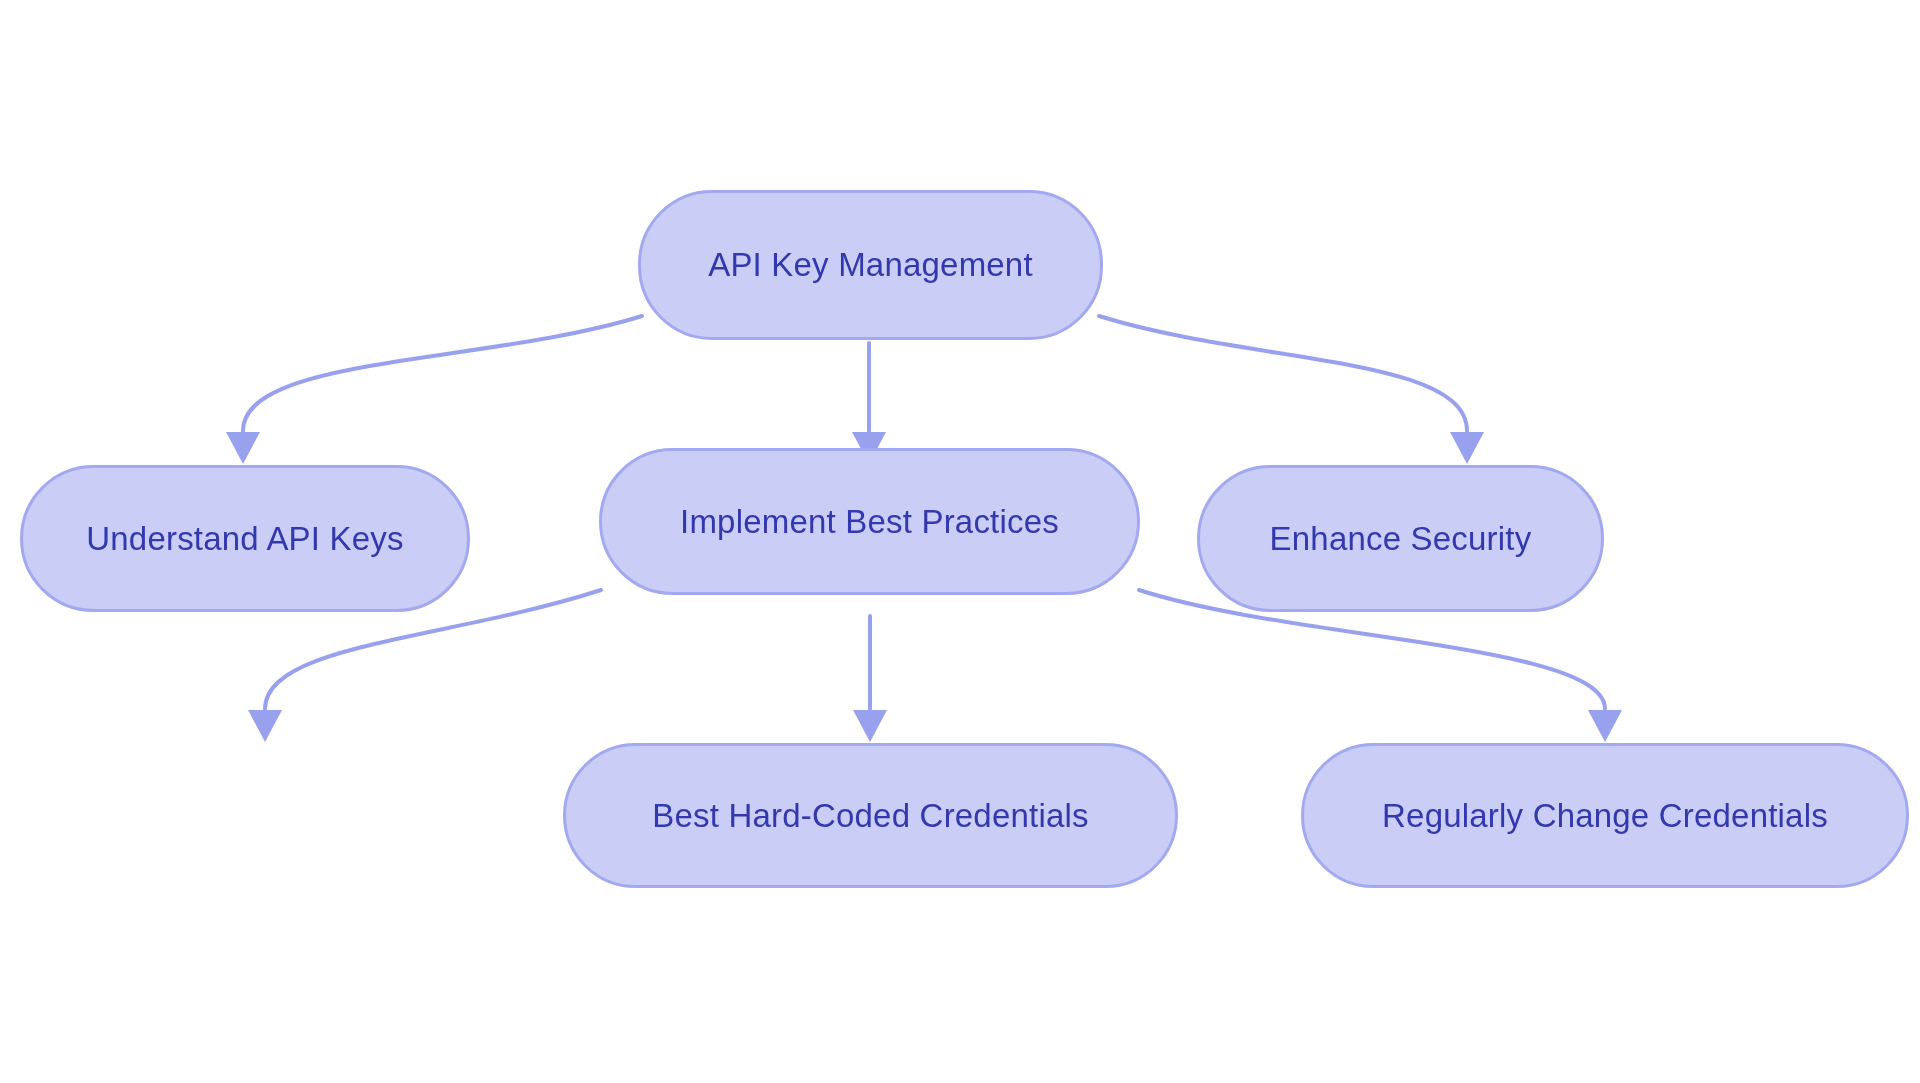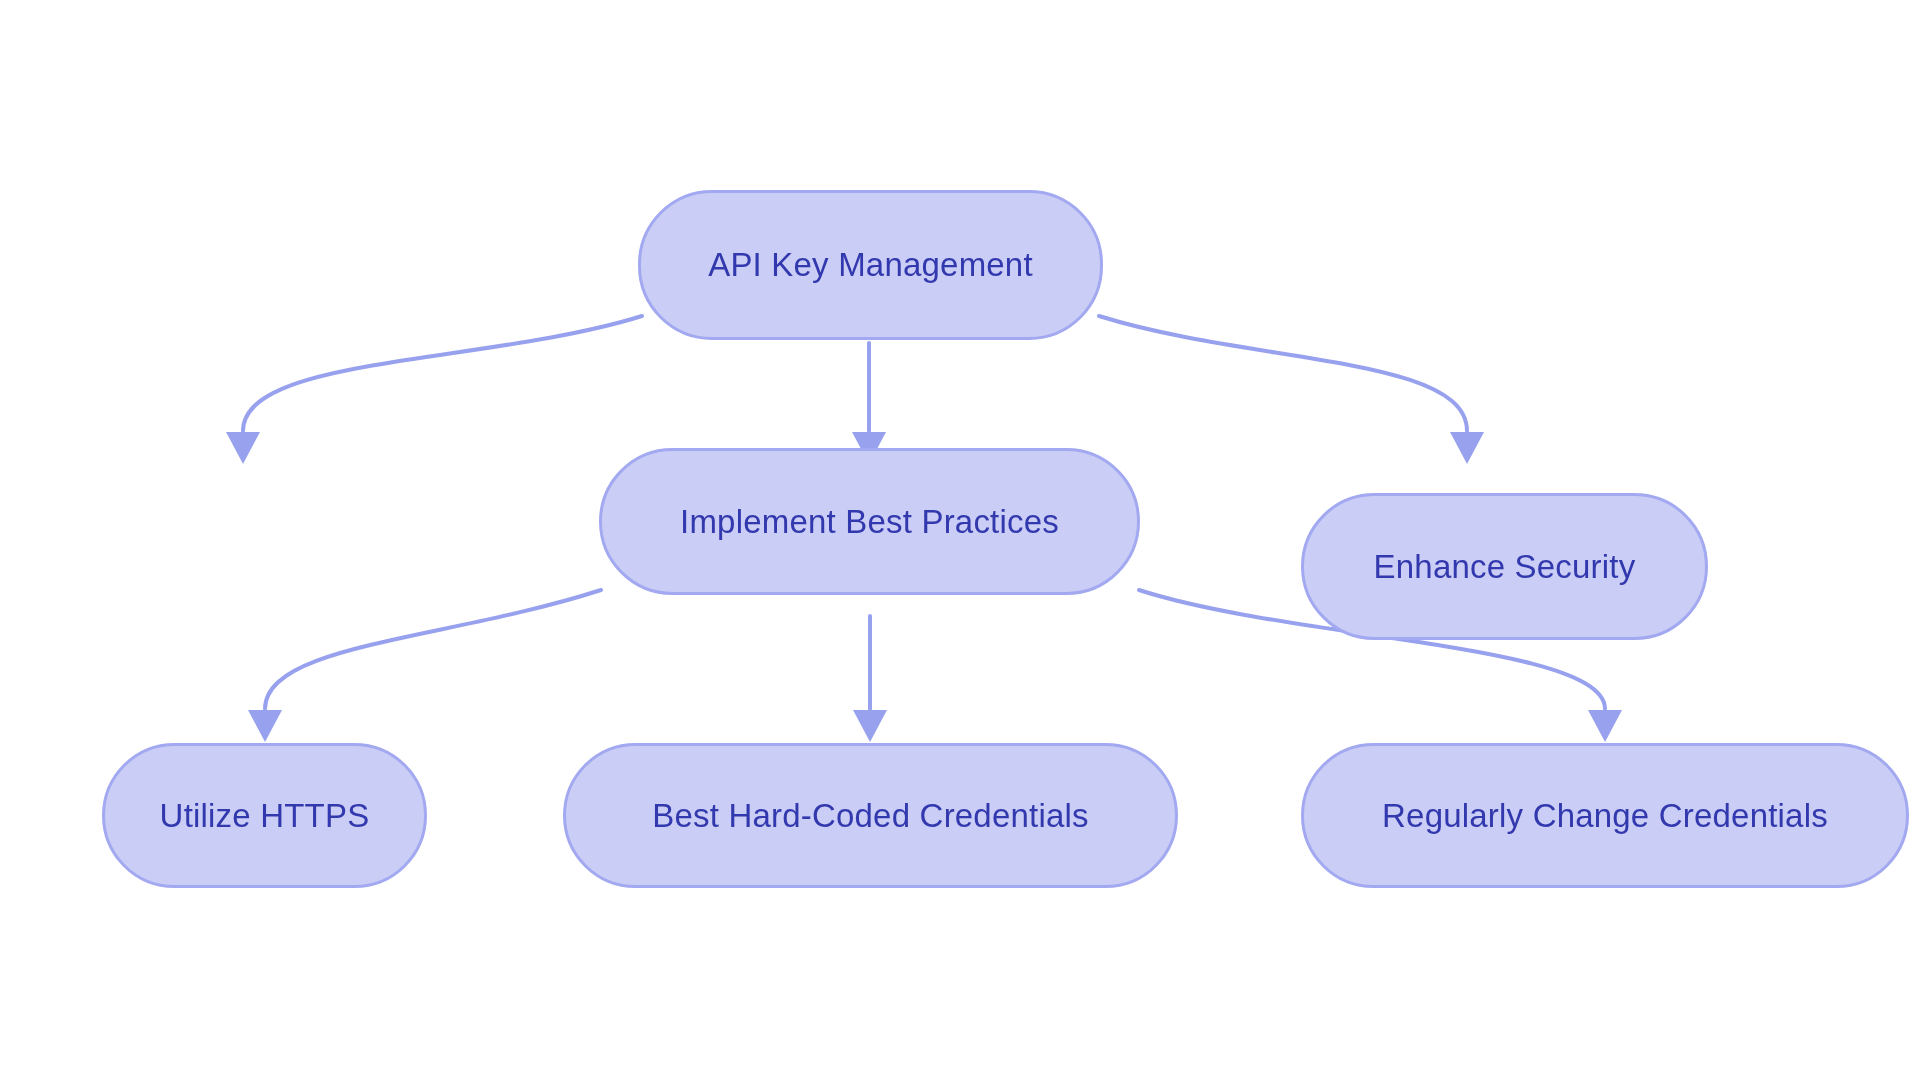--- a/index.html
+++ b/index.html
@@ -26,21 +26,21 @@
     color:var(--text);
     font-size:33px;
     letter-spacing:0.2px;
     white-space:nowrap;
     text-align:left;
   }
   
   .n-api        {left:638px; top:190px; width:465px; height:150px;}
   .n-understand {left:20px;  top:465px; width:450px; height:147px;}
   .n-implement  {left:599px; top:448px; width:541px; height:147px;}
-  .n-enhance    {left:1301px;top:465px; width:407px; height:147px;margin-top:28px;}
+  .n-enhance    {left:1197px;top:465px; width:407px; height:147px;}
   .n-https      {left:102px; top:743px; width:325px; height:145px;}
   .n-avoid      {left:563px; top:743px; width:615px; height:145px;}
   .n-regularly  {left:1301px;top:743px; width:608px; height:145px;}
 </style>
 </head>
 <body>
 
 <div class="canvas">
 
   <svg class="edges" viewBox="0 0 1920 1083" xmlns="http://www.w3.org/2000/svg">
@@ -61,32 +61,32 @@
     <polygon points="853,710 887,710 870,742"></polygon>
 
     <path d="M 1139 590 C 1294 640, 1605 644, 1605 709"></path>
     <polygon points="1588,710 1622,710 1605,742"></polygon>
   </svg>
 
   <div class="node n-api">
     <span>API Key Management</span>
   </div>
 
+  <div class="node n-understand">
+    <span>Understand API Keys</span>
+  </div>
 
   <div class="node n-implement">
     <span>Implement Best Practices</span>
   </div>
 
   <div class="node n-enhance">
     <span>Enhance Security</span>
   </div>
 
-  <div class="node n-https">
-    <span>Utilize HTTPS</span>
-  </div>
 
   <div class="node n-avoid">
     <span>Best Hard-Coded Credentials</span>
   </div>
 
   <div class="node n-regularly">
     <span>Regularly Change Credentials</span>
   </div>
 
 </div>

